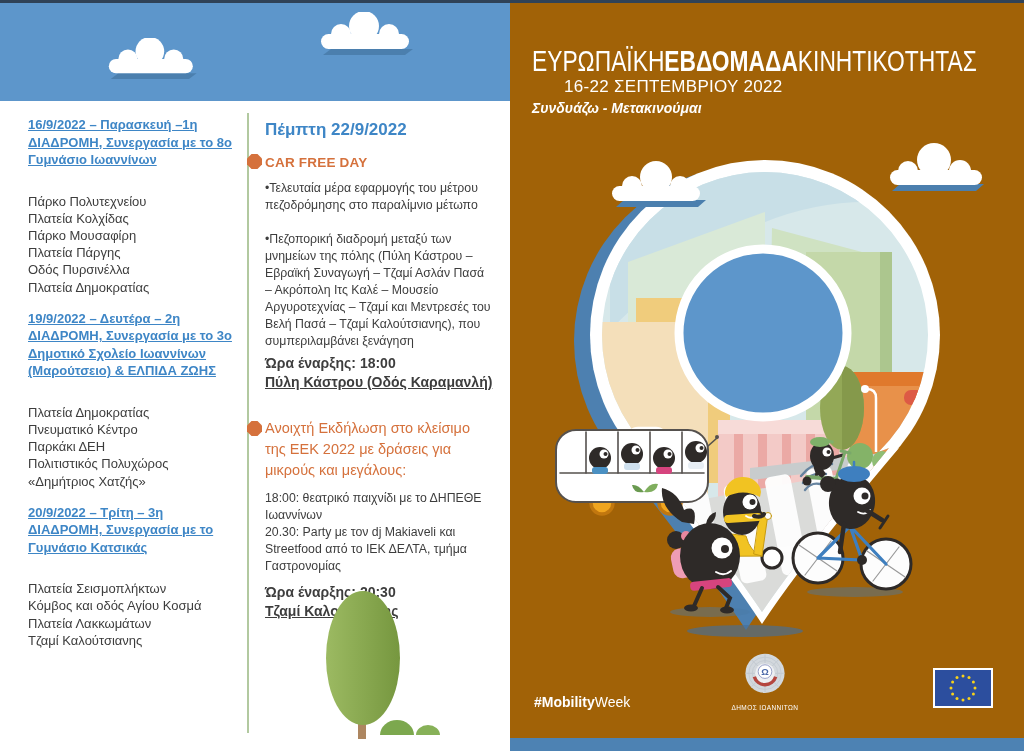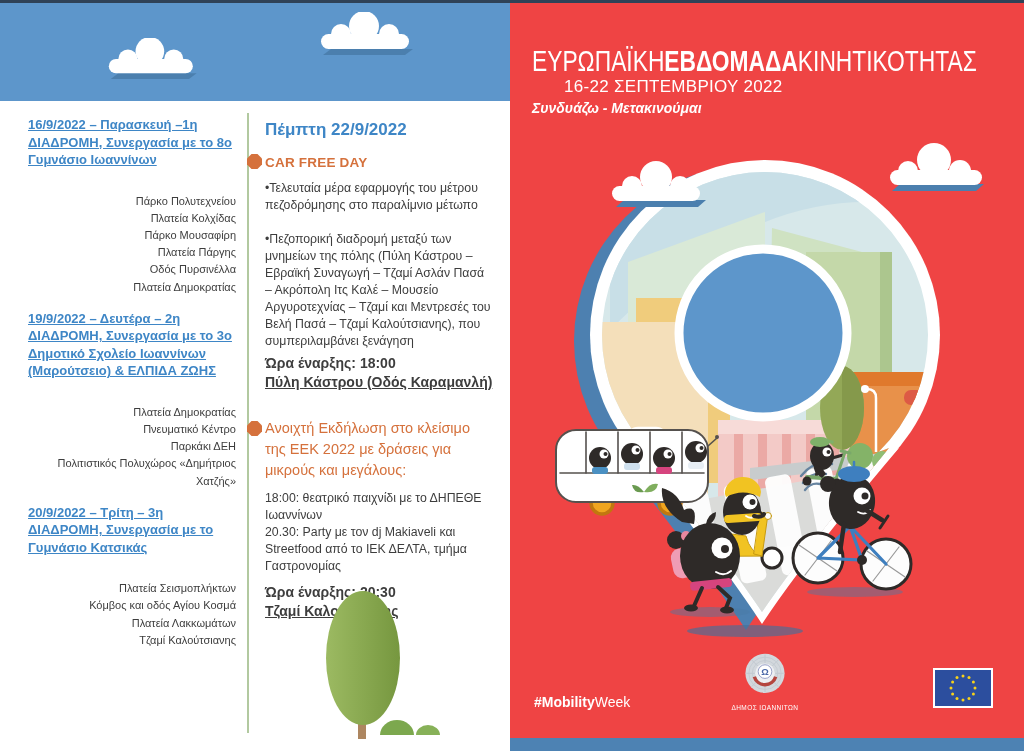--- a/index.html
+++ b/index.html
@@ -11,40 +11,40 @@
   .band{position:absolute;left:0;top:0;width:510px;height:101px;background:#5d96cb;}
   .cloud-svg{position:absolute;}
 
   
   .divider{position:absolute;left:247px;top:113px;width:2px;height:620px;background:#b2c9a0;}
 
   
   .left-col{position:absolute;left:28px;top:116px;width:208px;}
   .sec-heading{margin:0 0 24px;font-size:13px;line-height:17.5px;font-weight:bold;
                color:#3e86c6;text-decoration:underline;}
-  .place-list{list-style:none;margin:16px 0 14px;padding:0;font-size:11px;line-height:17.2px;color:#3d3d3d;text-align:right;}
+  .place-list{list-style:none;margin:16px 0 14px;padding:0;font-size:13px;line-height:17.2px;color:#3d3d3d;}
 
   
   .mid-col{position:absolute;left:265px;top:120px;width:229px;}
   .mid-heading{margin:0 0 13px;font-size:17px;font-weight:bold;color:#3e86c6;}
   .event-head{position:relative;margin:0 0 9px;}
   .octagon{position:absolute;left:-18px;top:1px;width:15px;height:15px;background:#d5713c;
            clip-path:polygon(30% 0,70% 0,100% 30%,100% 70%,70% 100%,30% 100%,0 70%,0 30%);}
   .event-title-caps{font-size:13.5px;font-weight:bold;color:#d5713c;letter-spacing:.2px;}
   .event-title-lg{font-size:14.5px;line-height:21px;color:#d5713c;font-weight:normal;}
   .bullet-para{margin:0 0 17px;font-size:12.3px;line-height:17px;color:#3d3d3d;}
   .plain-lines{margin:9px 0 8px;font-size:12.3px;line-height:17px;color:#3d3d3d;}
   .schedule{text-align:left;font-size:14px;line-height:19px;color:#3d3d3d;font-weight:bold;}
   .schedule .loc{text-decoration:underline;}
   .event2{margin-top:26px;}
 
   .tree-svg{position:absolute;left:322px;top:588px;}
 
   
-  .right-panel{position:absolute;left:510px;top:0;width:514px;height:751px;background:#ef4444;overflow:hidden;}
+  .right-panel{position:absolute;left:510px;top:0;width:514px;height:751px;background:#a16207;overflow:hidden;}
   .illus{position:absolute;left:0;top:0;}
   .rp-title{position:absolute;left:22px;top:44px;margin:0;font-size:30px;font-weight:normal;color:#fff;
             white-space:nowrap;transform:scaleX(.76);transform-origin:left top;}
   .rp-title .bold{font-weight:bold;}
   .rp-dates{position:absolute;left:22px;top:77px;font-size:17px;color:#fff;letter-spacing:.3px;margin-left:32px;}
   .rp-tagline{position:absolute;left:22px;top:100px;font-size:14px;color:#fff;font-weight:bold;font-style:italic;}
   .hashtag{position:absolute;left:24px;top:694px;font-size:14px;color:#fff;}
   .hashtag .bold{font-weight:bold;}
   .logo-wrap{position:absolute;left:205px;top:652px;width:100px;text-align:center;}
   .logo-label{margin-top:2px;font-size:6.5px;color:#fff;letter-spacing:.4px;white-space:nowrap;}

